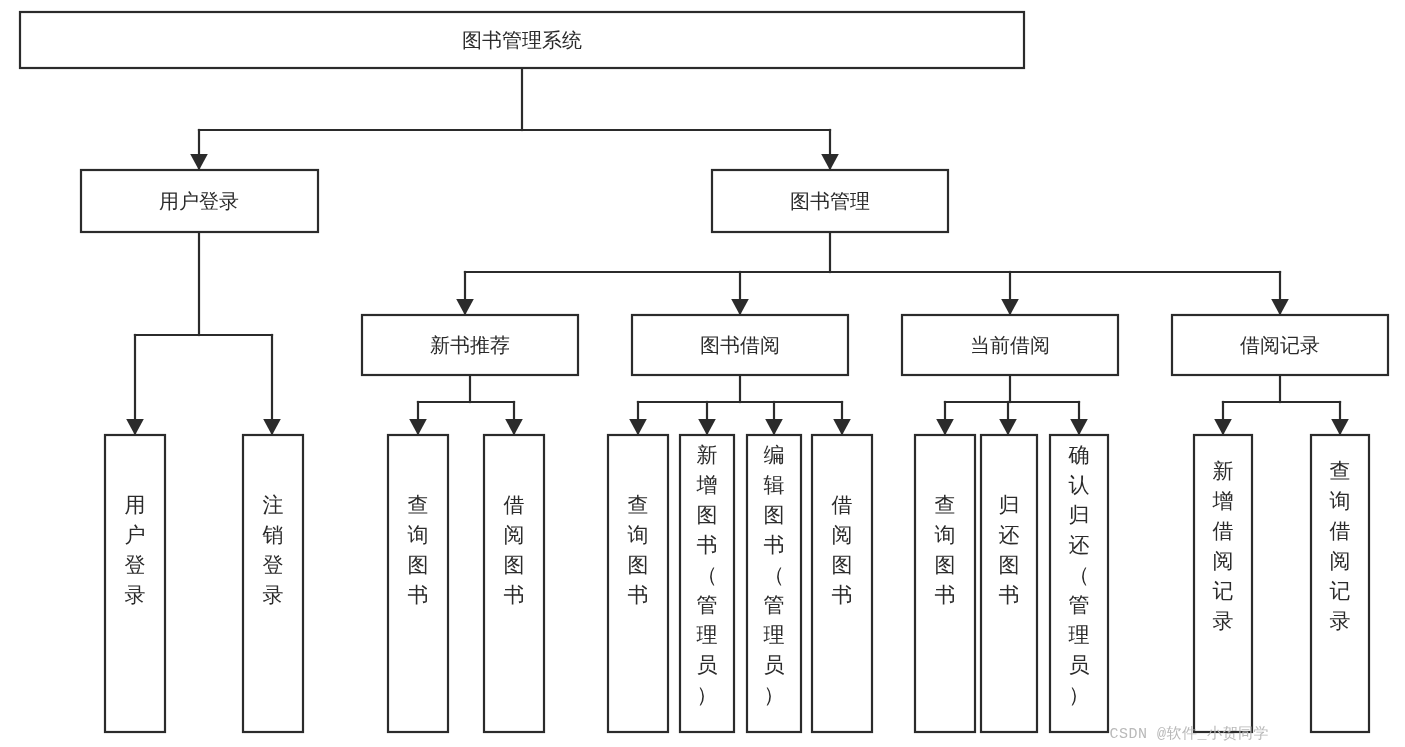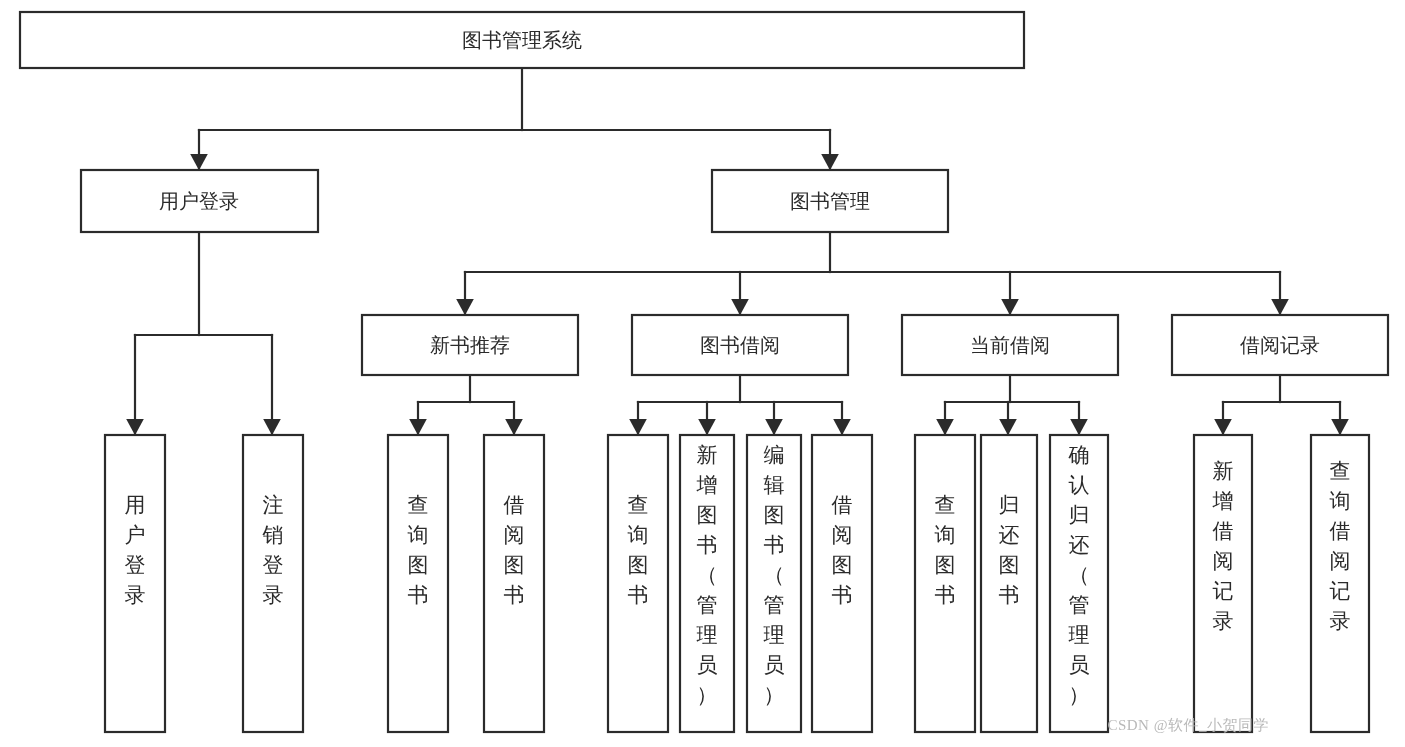--- a/index.html
+++ b/index.html
@@ -20,22 +20,22 @@
     text-anchor:middle;
   }
   .leaf-label{
     font-family:"DejaVu Sans","Liberation Sans",sans-serif;
     fill:#2b2b2b;
     font-size:21px;
     text-anchor:middle;
   }
   .watermark{
     position:absolute;
-    right:8px;bottom:12px;
-    font-family:Liberation Serif, serif;
+    right:8px;bottom:4px;
+    font-family:Liberation Mono, monospace;
     font-size:15px;
     color:#b9b9b9;
     white-space:nowrap;
     letter-spacing:0.5px;
     text-align:center;
   }
 </style>
 </head>
 <body>
 

